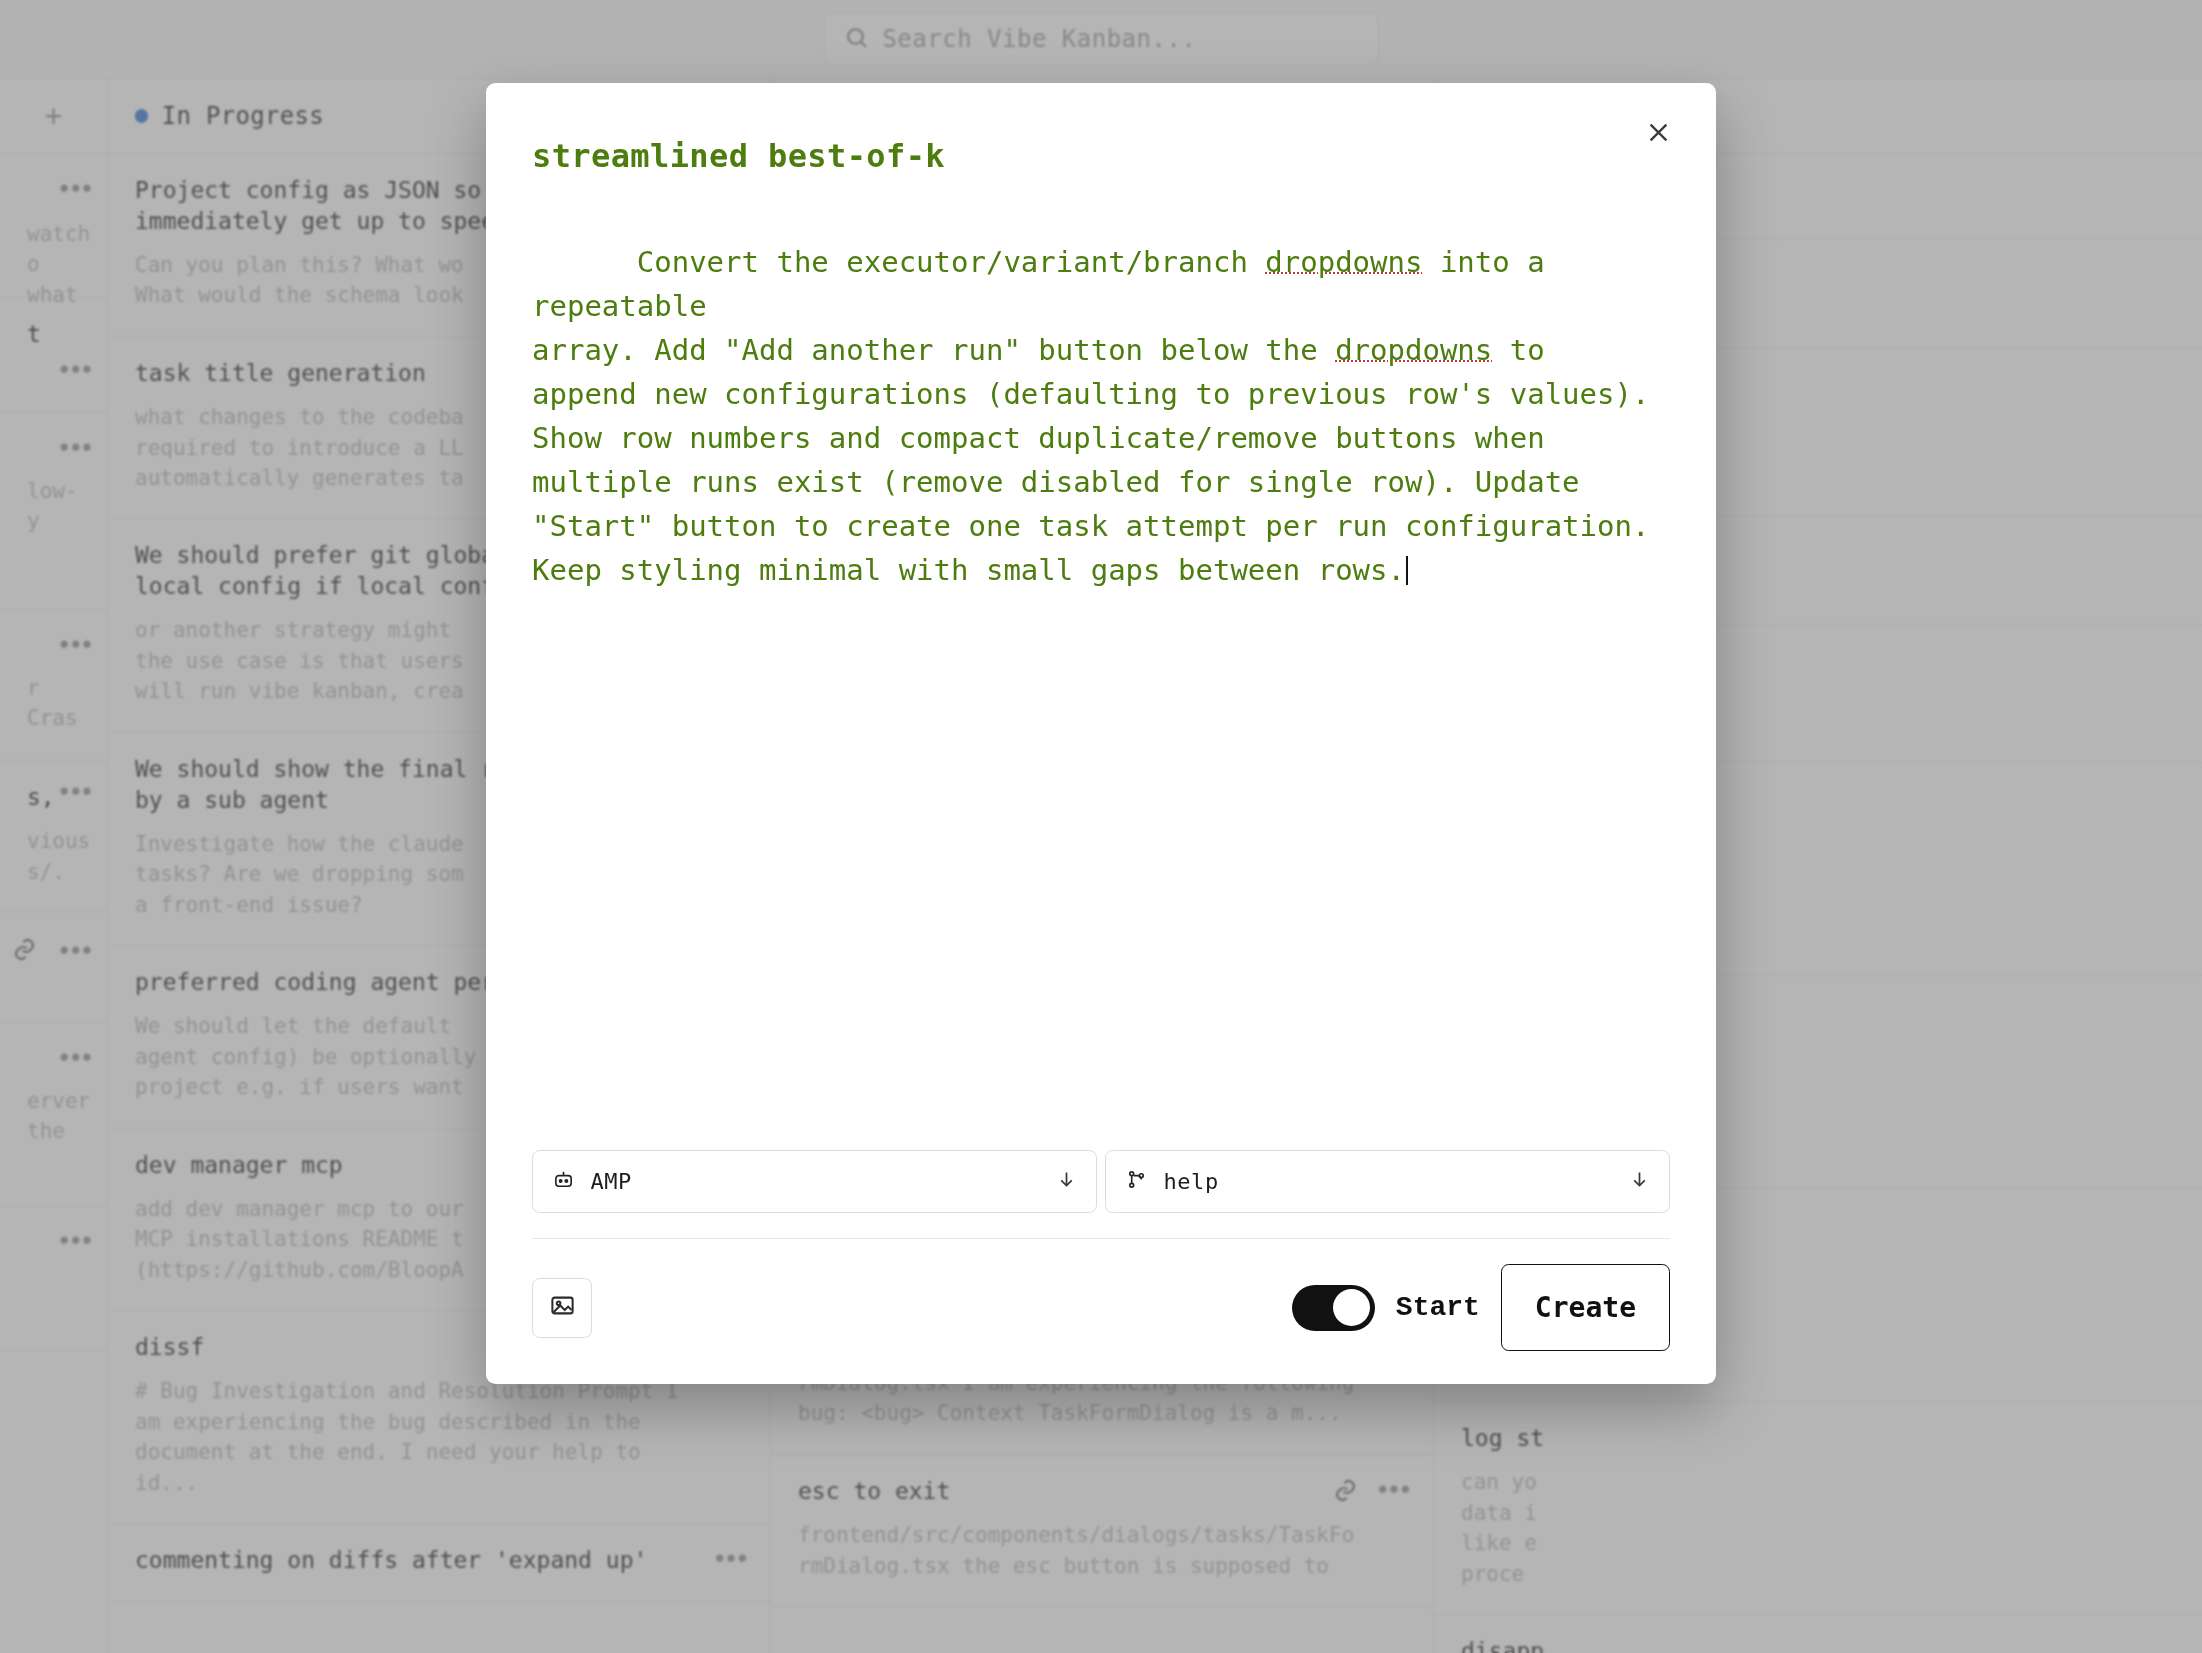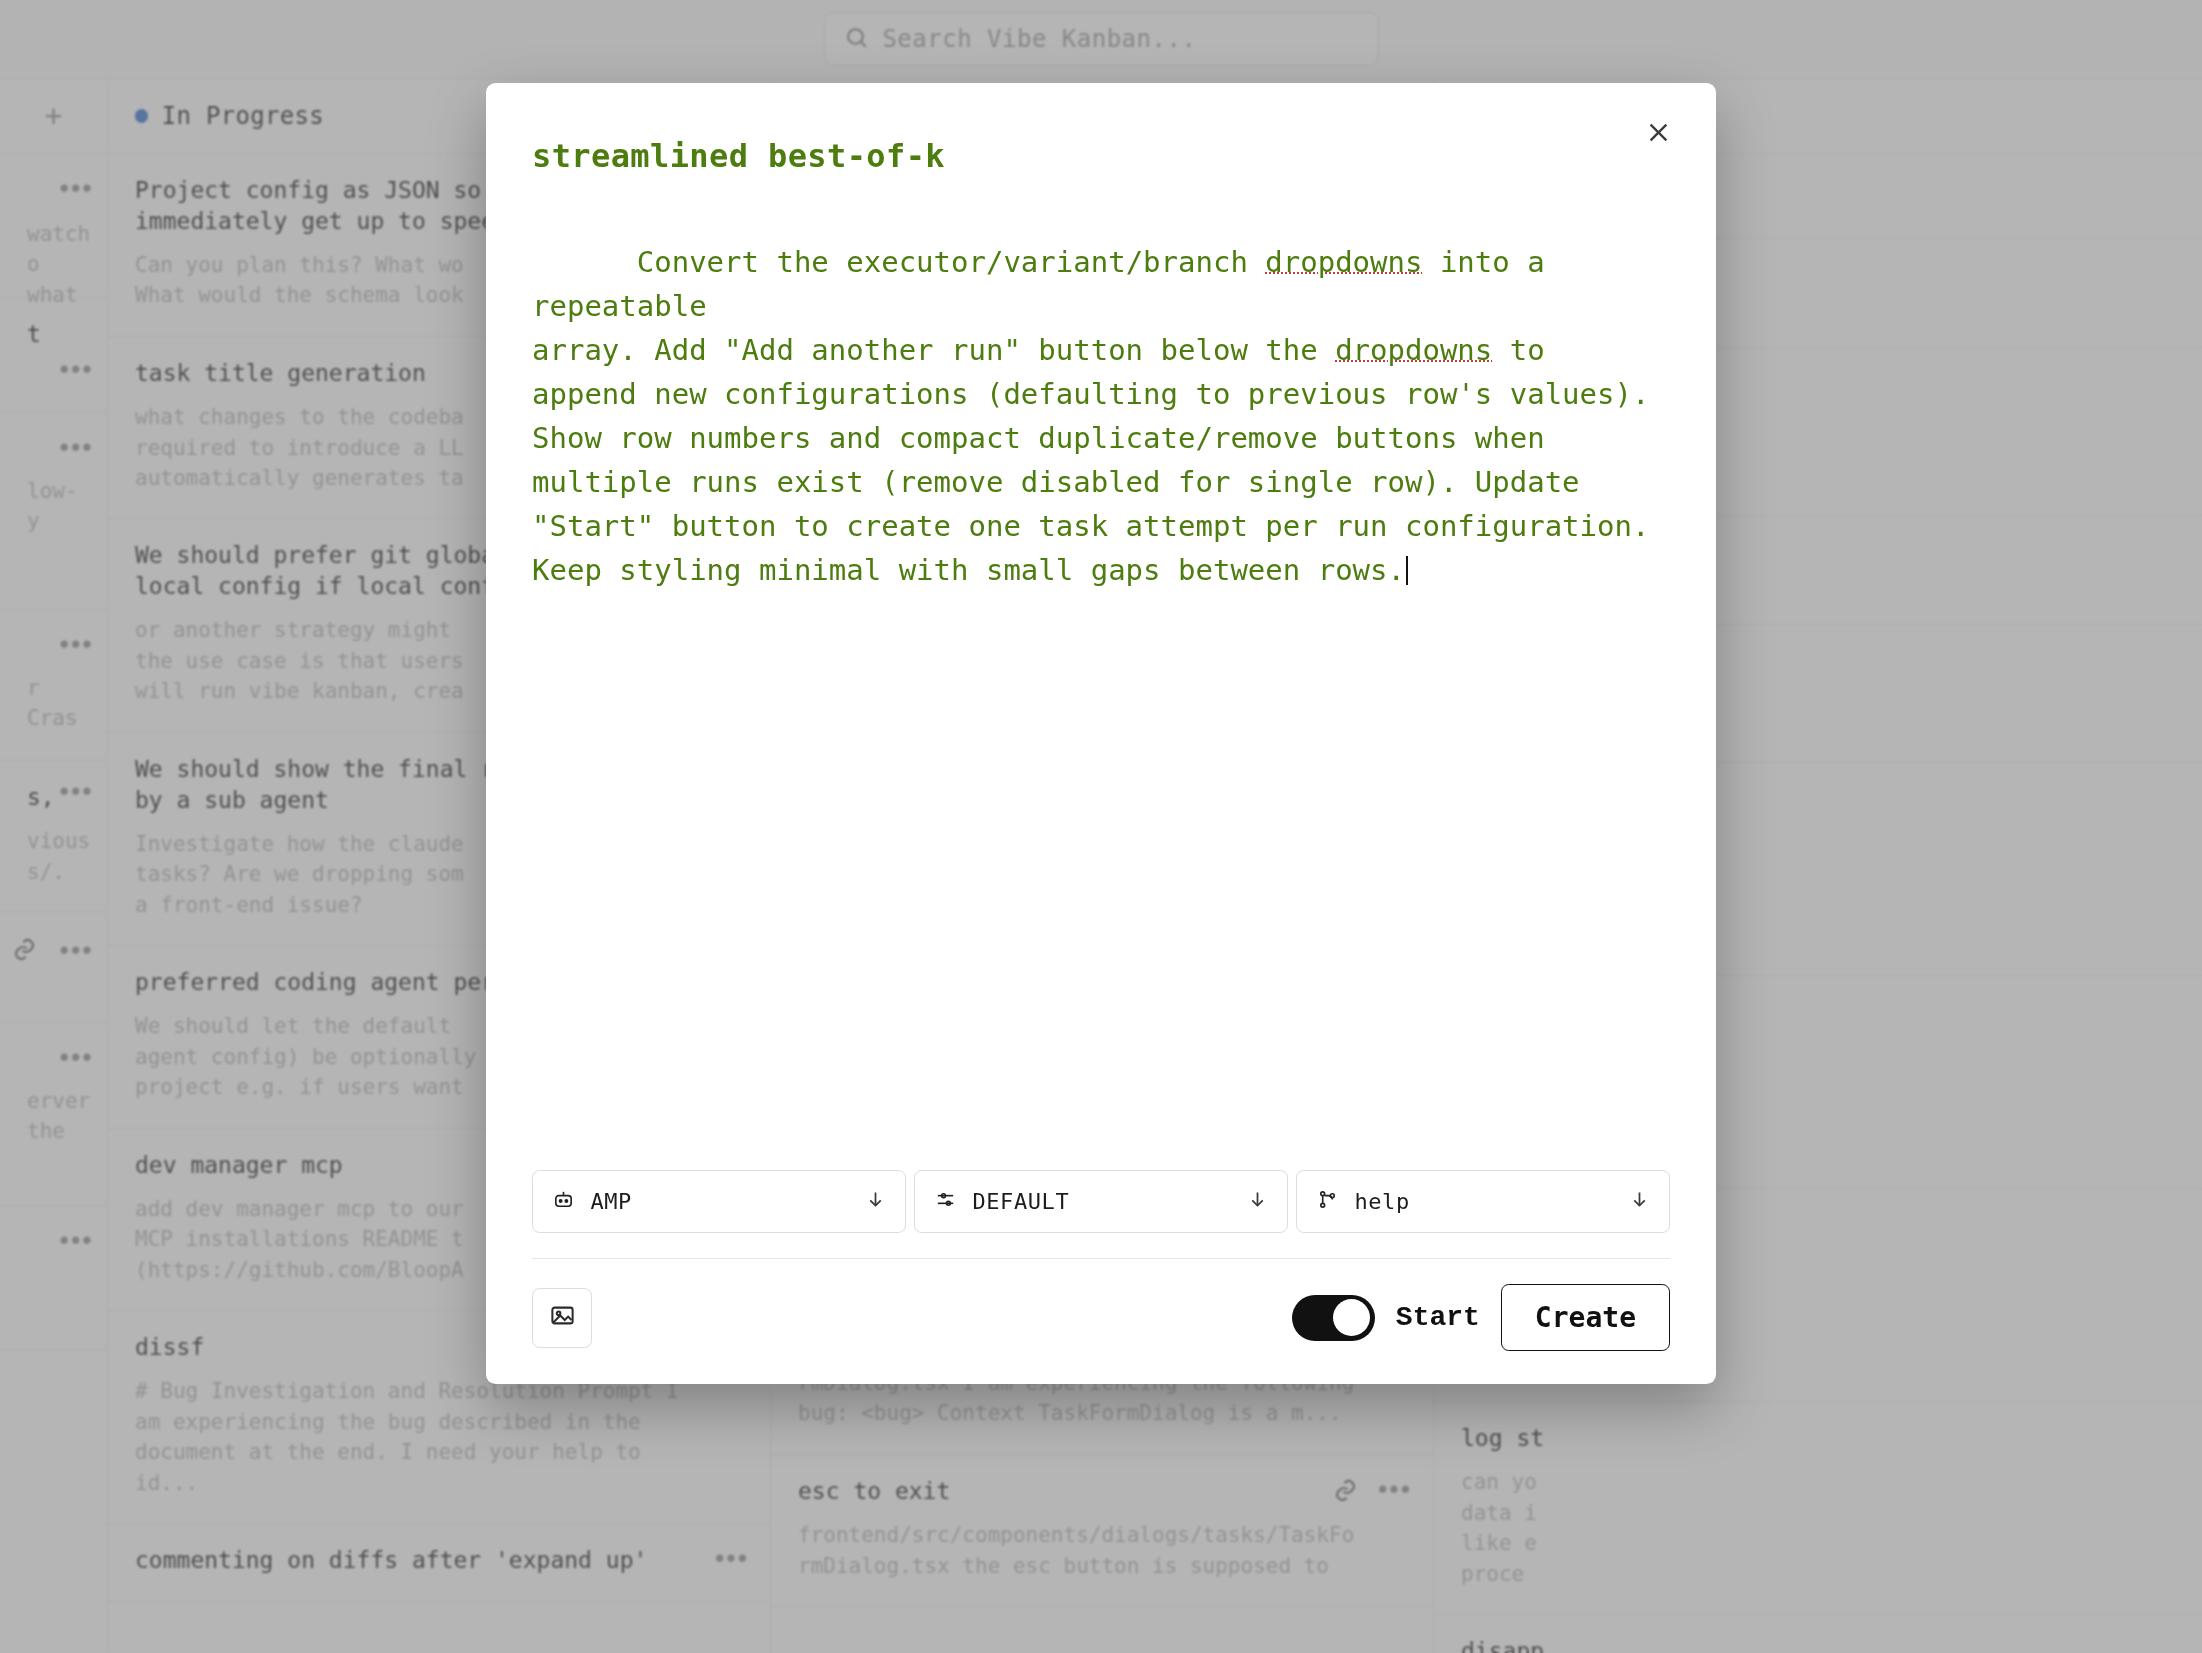--- a/index.html
+++ b/index.html
@@ -271,21 +271,21 @@
   }
   .toggle-label {
     font-family: Liberation Mono, monospace;
     font-size: 28px;
     font-weight: bold;
     color: #111;
   }
   .create-btn {
     border: 1px solid #111;
     border-radius: 7.7px;
-    height: 67px;
+    height: 87px;
     padding: 0 33px;
     display: flex;
     align-items: center;
     justify-content: center;
     font-family: "DejaVu Sans Mono", monospace;
     font-size: 28px;
     font-weight: bold;
     color: #111;
     background: #fff;
   }
@@ -593,37 +593,20 @@
         </span>
         <span class="label">AMP</span>
         <span class="chev">
           <svg width="21" height="21" viewBox="0 0 24 24" fill="none" stroke="#3a3a3a" stroke-width="2">
               <line x1="12" y1="4" x2="12" y2="19"></line>
               <polyline points="6,13 12,19 18,13"></polyline>
             </svg>
         </span>
       </div>
 
-      <div class="select">
-        <span>
-          <svg width="23" height="23" viewBox="0 0 24 24" fill="none" stroke="#222" stroke-width="1.7">
-            <line x1="4" y1="8" x2="20" y2="8"></line>
-              <line x1="4" y1="16" x2="20" y2="16"></line>
-              <circle cx="10" cy="8" r="2"></circle>
-              <circle cx="15" cy="16" r="2"></circle>
-          </svg>
-        </span>
-        <span class="label">DEFAULT</span>
-        <span class="chev">
-          <svg width="21" height="21" viewBox="0 0 24 24" fill="none" stroke="#3a3a3a" stroke-width="2">
-              <line x1="12" y1="4" x2="12" y2="19"></line>
-              <polyline points="6,13 12,19 18,13"></polyline>
-            </svg>
-        </span>
-      </div>
 
       <div class="select">
         <span>
           <svg width="23" height="23" viewBox="0 0 24 24" fill="none" stroke="#222" stroke-width="1.7">
             <circle cx="7" cy="6" r="2"></circle>
               <circle cx="7" cy="18" r="2"></circle>
               <circle cx="17" cy="8" r="2"></circle>
               <path d="M7 8v8M9 8h4a4 4 0 014 4v0"></path>
           </svg>
         </span>

